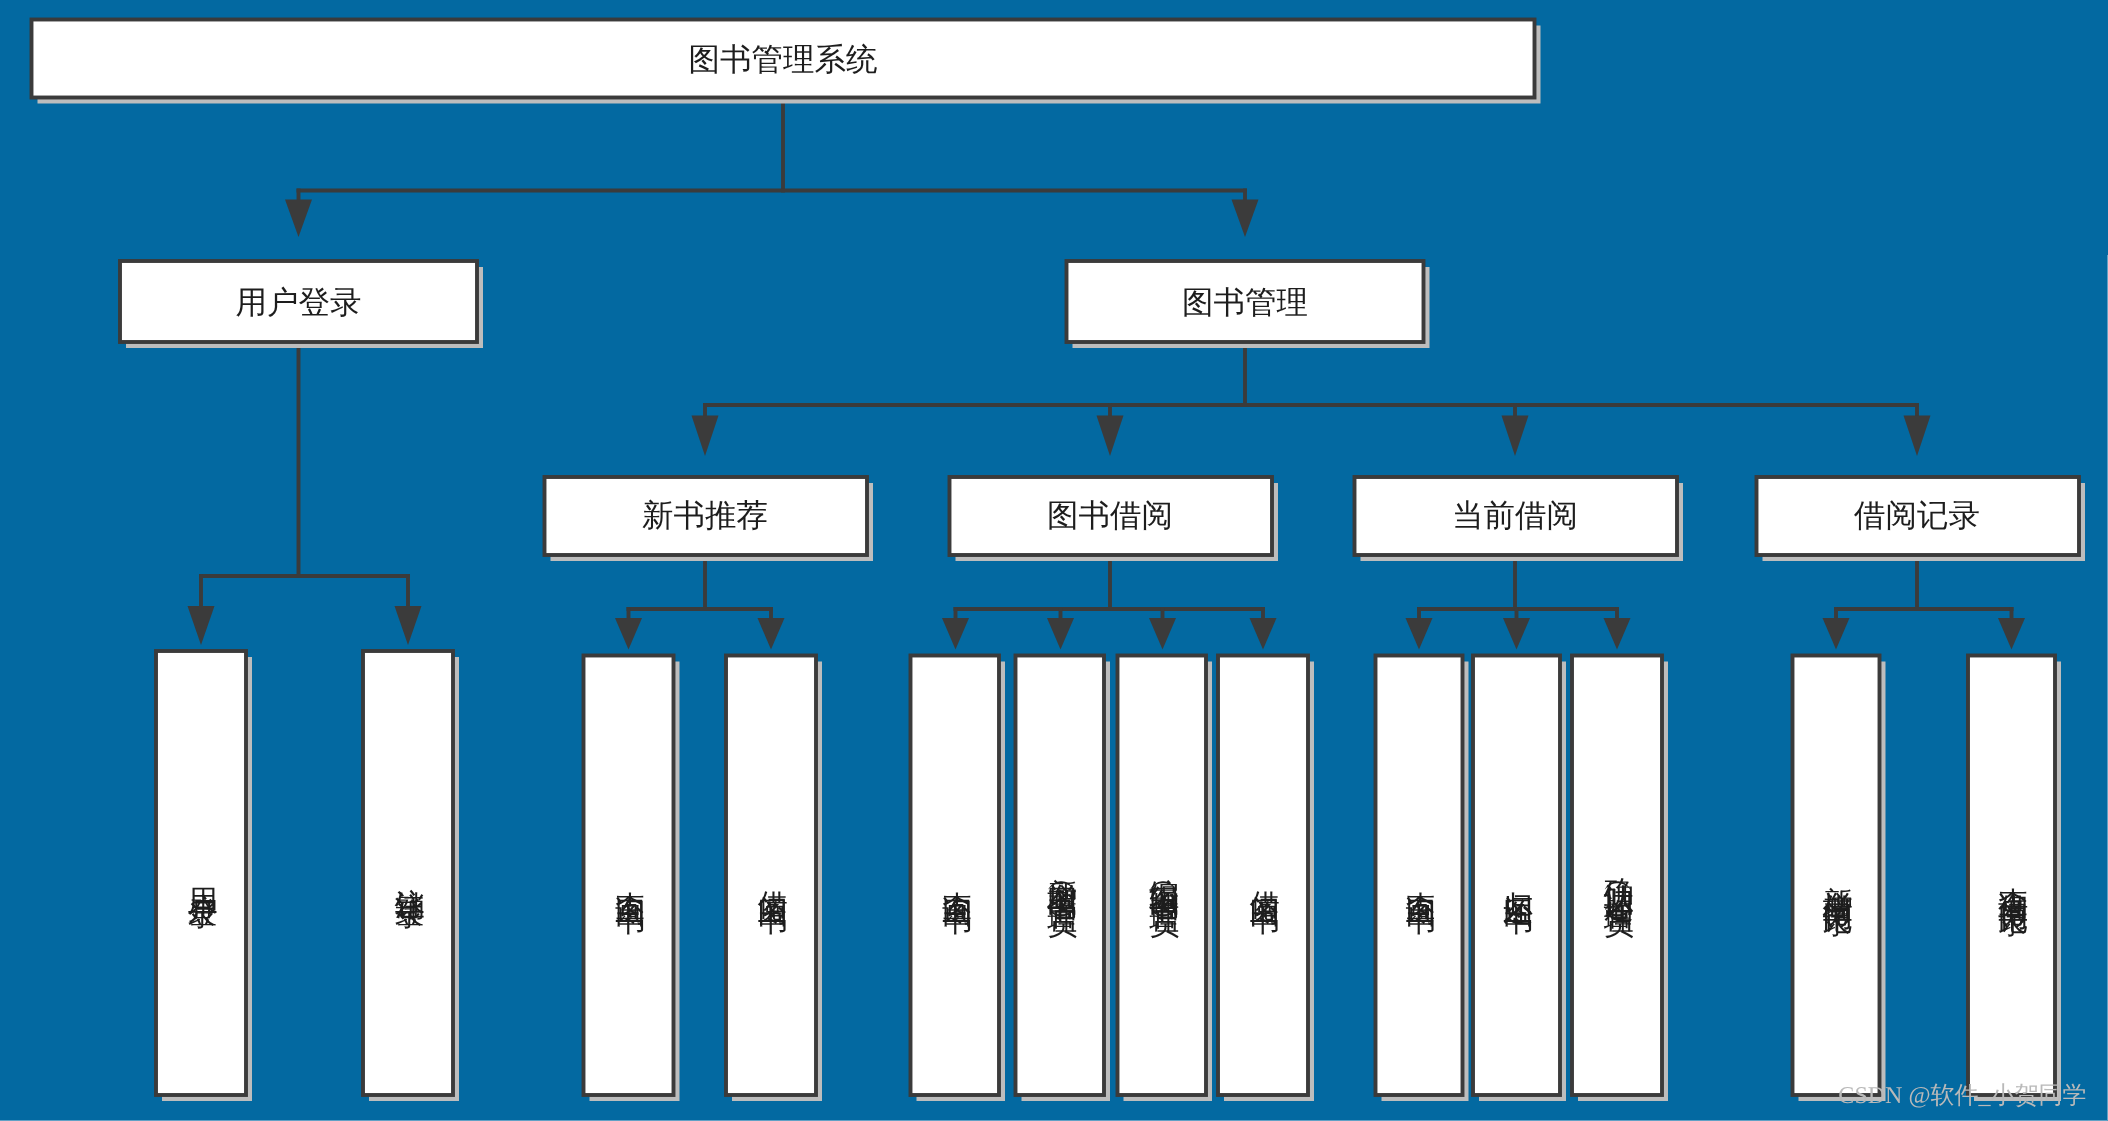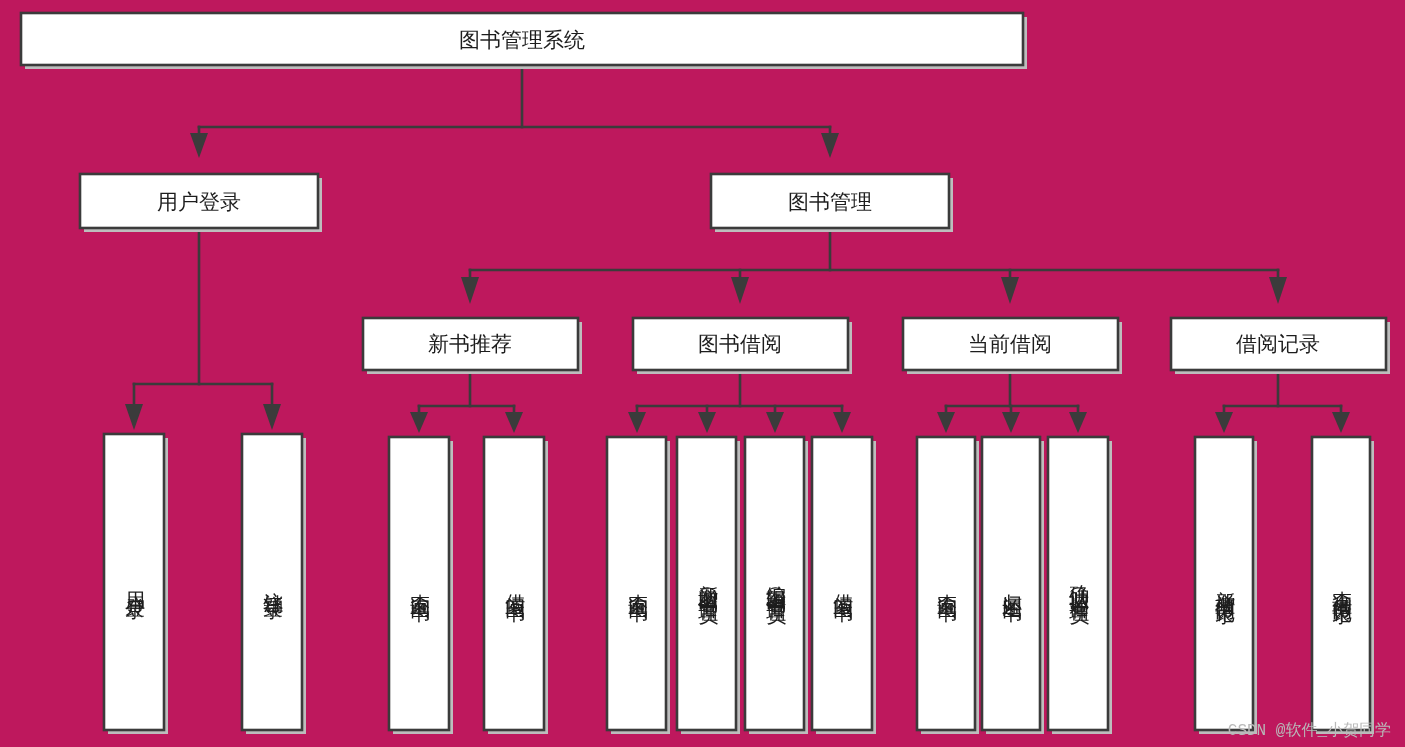--- a/index.html
+++ b/index.html
@@ -1,20 +1,20 @@
 <!DOCTYPE html>
 <html><head>
 <meta charset="utf-8">
 <style>
   html,body{margin:0;padding:0;background:#ffffff;}
   body{
     width:1405px;height:747px;overflow:hidden;
     font-family:"Liberation Sans","DejaVu Sans",sans-serif;
   }
-  #stage{position:relative;width:1405px;height:747px;background:#be185d;}
+  #stage{position:relative;width:1405px;height:747px;background:#0369a1;}
   svg.diagram{position:absolute;left:0;top:0;width:1405px;height:747px;display:block;}
 
   .node-rect{fill:#ffffff;stroke:#3b3b3b;stroke-width:2.6;}
   .node-shadow{fill:#bdbdbd;stroke:none;}
   .connector{stroke:#3b3b3b;stroke-width:2.6;fill:none;stroke-linecap:square;}
 
   .node-label{
     fill:#1d1d1d;
     font-family:"Liberation Sans","DejaVu Sans",sans-serif;
     font-size:21px;
@@ -25,21 +25,21 @@
     font-size:20px;
     writing-mode:vertical-rl;
     text-orientation:upright;
     letter-spacing:3px;
   }
   .watermark{
     position:absolute;
     right:14px;bottom:6px;
     color:#b9b9b9;
     font-size:16px;
-    font-family:Liberation Mono, monospace;
+    font-family:Liberation Serif, serif;
     white-space:nowrap;
     pointer-events:none;
   }
 </style>
 </head>
 <body>
 
 <div id="stage">
 
   <svg class="diagram" viewBox="0 0 1405 747">

